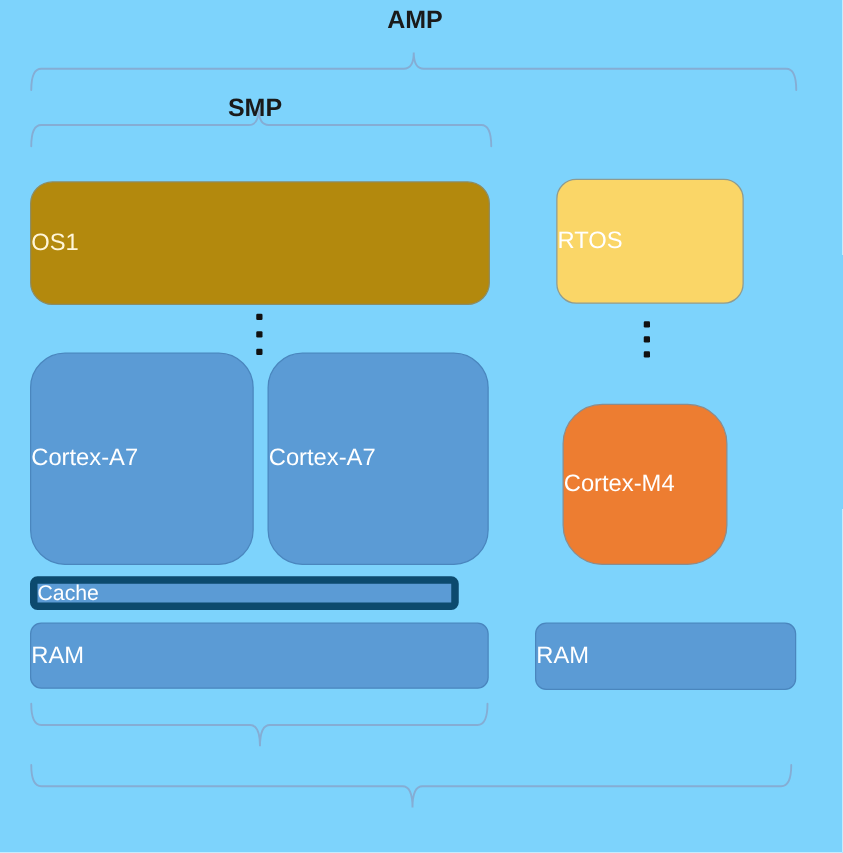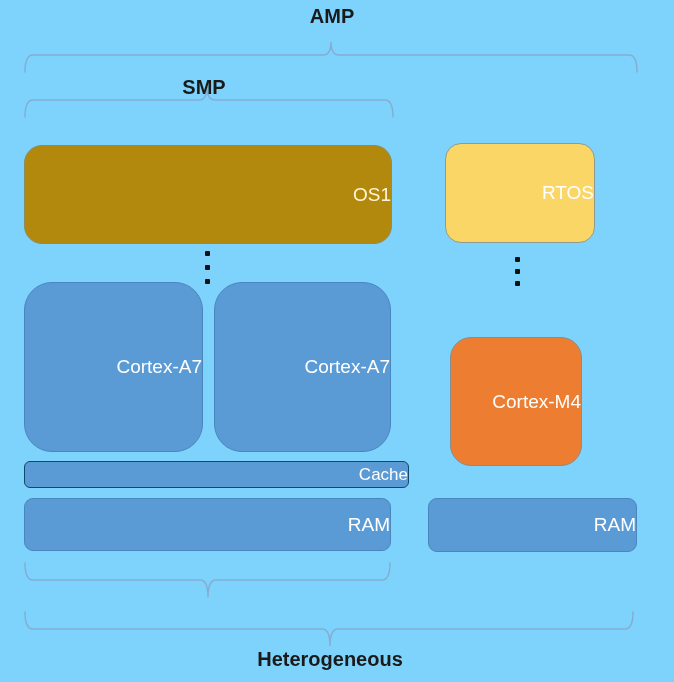--- a/index.html
+++ b/index.html
@@ -23,21 +23,21 @@
     font-size: 20px;
     font-weight: 600;
     text-align: center;
     white-space: nowrap;
     transform: translateX(-50%);
   }
   .block {
     position: absolute;
     display: flex;
     align-items: center;
-    justify-content: flex-end;
+    justify-content: flex-start;
     font-size: 19px;
     color: #ffffff;
     box-sizing: border-box;
   }
   .block-os1 {
     left: 24px; top: 145px; width: 368px; height: 99px;
     background: #B3890D;
     border: 1px solid #8C8C64;
     border-radius: 18px;
     color: #FFF6DA;
@@ -54,29 +54,29 @@
     border: 1px solid #4A86BE;
     border-radius: 28px;
   }
   .block-a7-right {
     left: 214px; top: 282px; width: 177px; height: 170px;
     background: #5B9BD5;
     border: 1px solid #4A86BE;
     border-radius: 28px;
   }
   .block-m4 {
-    left: 450px; top: 337px; width: 132px; height: 129px;
+    left: 450px; top: 323px; width: 132px; height: 129px;
     background: #ED7D31;
     border: 1px solid #8C8C8C;
-    border-radius: 21px;
+    border-radius: 32px;
   }
   .block-cache {
-    left: 24px; top: 461px; width: 385px; height: 27px;
+    left: 24px; top: 461px; width: 343px; height: 27px;
     background: #5B9BD5;
-    border: 1px solid #0c4a6e;
+    border: 6px solid #0c4a6e;
     border-radius: 6px;
     font-size: 17px;
   }
   .block-ram-left {
     left: 24px; top: 498px; width: 367px; height: 53px;
     background: #5B9BD5;
     border: 1px solid #4A86BE;
     border-radius: 9px;
   }
   .block-ram-right {
@@ -106,21 +106,20 @@
 
   <svg class="brace-layer" viewBox="0 0 674 682" xmlns="http://www.w3.org/2000/svg">
     <path d="M 25 72 Q 25 55 33 55 L 323 55 Q 331 55 331 42 Q 331 55 339 55 L 629 55 Q 637 55 637 72" fill="none" stroke="#85ADD4" stroke-width="1.5" stroke-linecap="round"></path>
     <path d="M 25 117 Q 25 100 33 100 L 199 100 Q 207 100 207 87 Q 207 100 215 100 L 385 100 Q 393 100 393 117" fill="none" stroke="#85ADD4" stroke-width="1.5" stroke-linecap="round"></path>
     <path d="M 25 563 Q 25 580 33 580 L 200 580 Q 208 580 208 597 Q 208 580 216 580 L 382 580 Q 390 580 390 563" fill="none" stroke="#85ADD4" stroke-width="1.5" stroke-linecap="round"></path>
     <path d="M 25 612 Q 25 629 33 629 L 322 629 Q 330 629 330 646 Q 330 629 338 629 L 625 629 Q 633 629 633 612" fill="none" stroke="#85ADD4" stroke-width="1.5" stroke-linecap="round"></path>
   </svg>
 
   <div class="diagram-label" style="left:332px; top:5px;">AMP</div>
   <div class="diagram-label" style="left:204px; top:76px;">SMP</div>
-  <div class="diagram-label" style="left:330px; top:648px;">Heterogeneous</div>
 
   <div class="block block-os1">
     <span>OS1</span>
   </div>
   <div class="block block-rtos">
     <span>RTOS</span>
   </div>
 
   <div class="vdots vdots-left">
     <span class="dot"></span>

